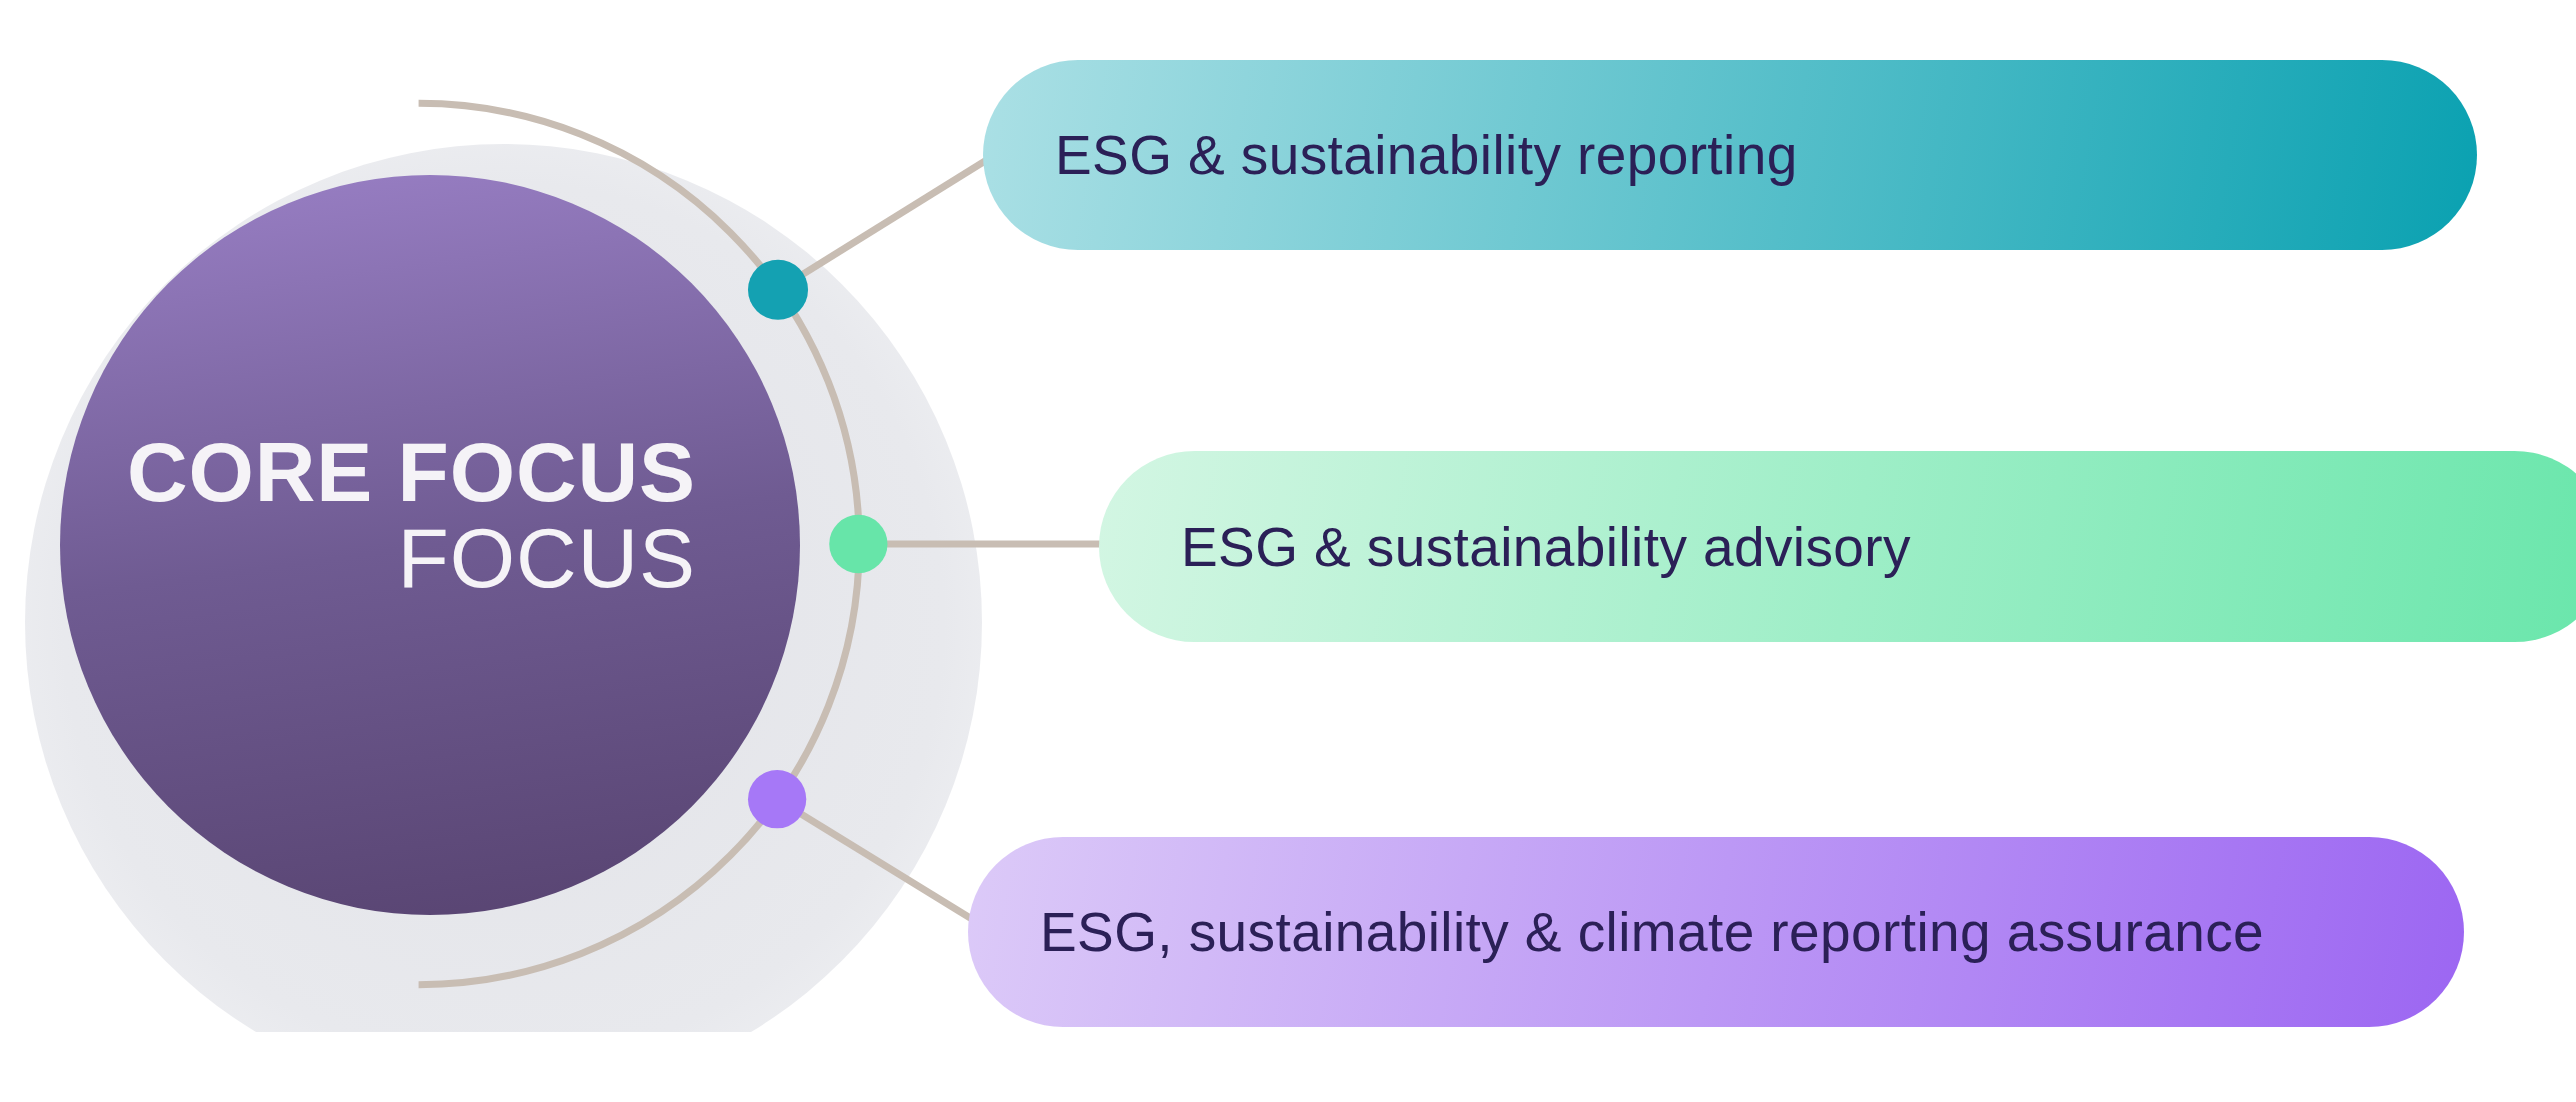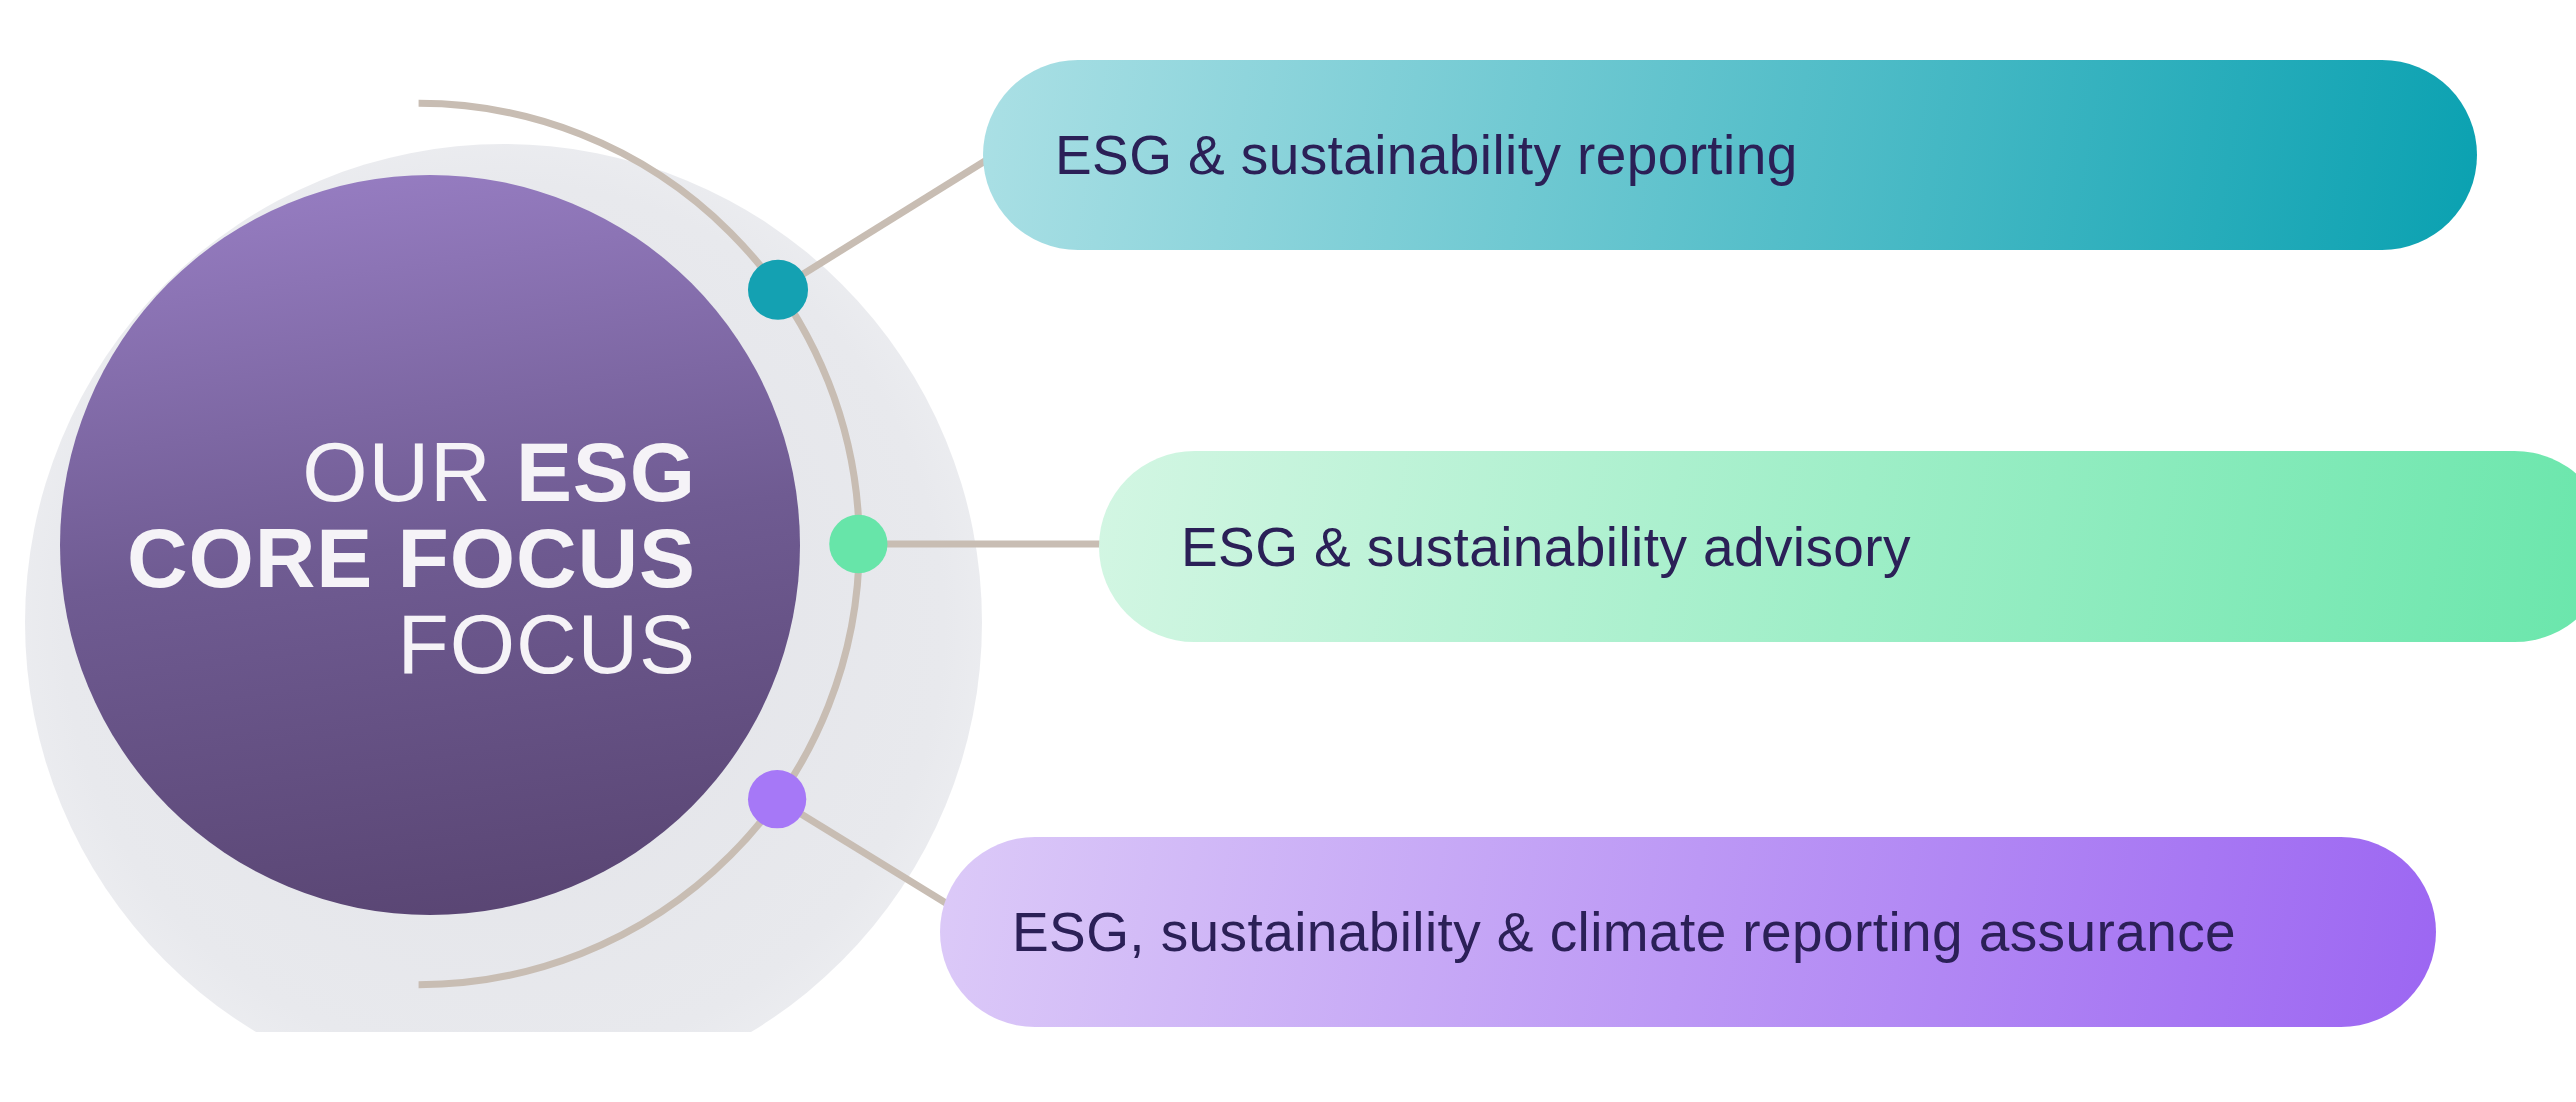--- a/index.html
+++ b/index.html
@@ -31,21 +31,21 @@
     position:absolute;
     border-radius:106px;
     display:flex;align-items:center;
     color:#2b2057;
     font-size:55px;
     letter-spacing:0.4px;
     white-space:nowrap;
   }
   .pill-1{left:983px;top:60px;width:1422px;height:190px;padding-left:72px;}
   .pill-2{left:1099px;top:451px;width:1429px;height:191px;padding-left:82px;}
-  .pill-3{left:940px;top:837px;width:1424px;height:190px;padding-left:72px;}
+  .pill-3{left:968px;top:837px;width:1424px;height:190px;padding-left:72px;}
   
   .circle-title{
     position:absolute;top:429px;right:1880px;
     text-align:right;
     color:#f5f3f7;
     font-size:84px;line-height:86px;
     letter-spacing:0.9px;
   }
   .w-light{font-weight:400;}
   .w-bold{font-weight:700;}
@@ -78,21 +78,18 @@
 
   <div class="pill pill-2" style="background: linear-gradient(100deg, rgb(211, 246, 227), rgb(105, 230, 171));">
     <span>ESG &amp; sustainability advisory</span>
   </div>
 
   <div class="pill pill-3" style="background: linear-gradient(100deg, rgb(220, 202, 248), rgb(156, 102, 242));">
     <span>ESG, sustainability &amp; climate reporting assurance</span>
   </div>
 
   <div class="circle-title">
-    <div>
-      <span class="w-light">OUR </span><span class="w-bold">ESG</span>
-    </div>
     <div class="w-bold">CORE FOCUS</div>
     <div class="w-light">FOCUS</div>
   </div>
 
 </div>
 
 
 </body></html>

